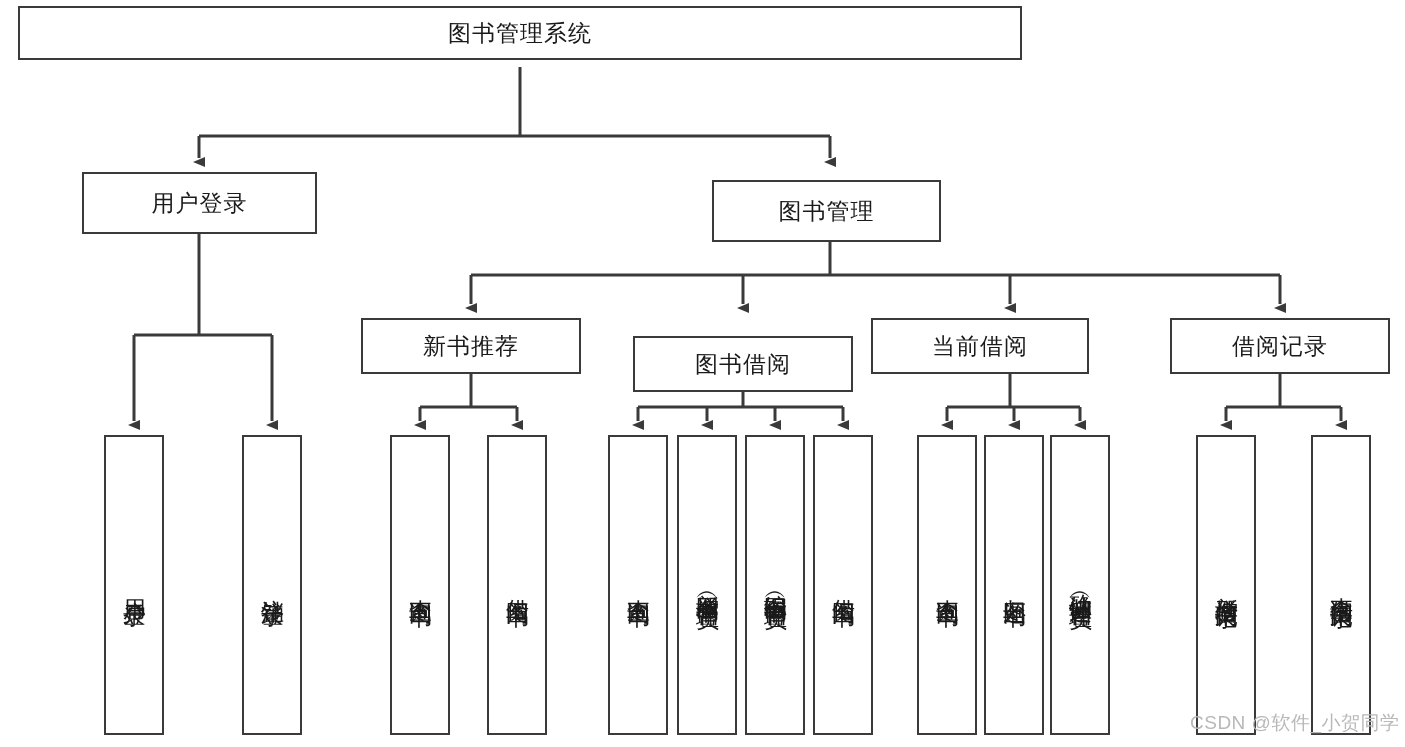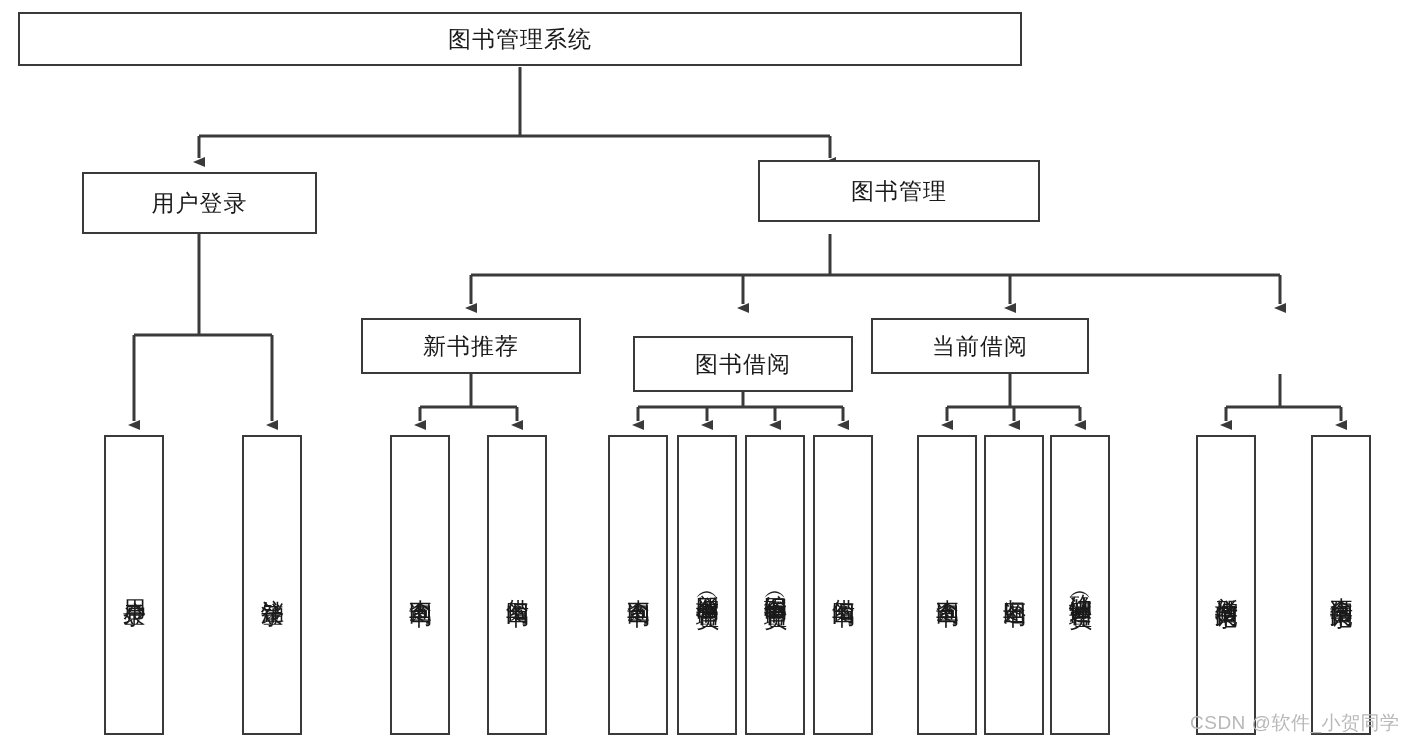--- a/index.html
+++ b/index.html
@@ -123,28 +123,29 @@
     </g>
 
     <g stroke="#3a3a3a" stroke-width="3" fill="none">
       <path d="M1280,374 L1280,407"></path>
       <path d="M1226,407 L1341,407"></path>
       <path d="M1226,407 L1226,421" marker-end="url(#arrow)"></path>
       <path d="M1341,407 L1341,421" marker-end="url(#arrow)"></path>
     </g>
   </svg>
 
-  <div class="node h" style="left: 18px; top: 12px; width: 1004px; height: 54px;">图书管理系统</div>
+  <div class="node h" style="left: 18px; top: 6px; width: 1004px; height: 54px;">图书管理系统</div>
 
   <div class="node h" style="left: 82px; top: 172px; width: 235px; height: 62px;">用户登录</div>
-  <div class="node h" style="left: 712px; top: 160px; width: 282px; height: 62px; margin-left: 46px;">图书管理</div>
+  <div class="node h" style="left: 712px; top: 180px; width: 229px; height: 62px;">图书管理</div>
 
   <div class="node h" style="left: 361px; top: 318px; width: 220px; height: 56px; text-align: center;">新书推荐</div>
   <div class="node h" style="left: 633px; top: 336px; width: 220px; height: 56px;">图书借阅</div>
   <div class="node h" style="left: 871px; top: 318px; width: 218px; height: 56px;">当前借阅</div>
+  <div class="node h" style="left: 1170px; top: 318px; width: 220px; height: 56px;">借阅记录</div>
 
   <div class="node v" style="left: 104px; top: 435px; width: 60px; height: 300px;">
       <span class="vlabel">用户登录</span>
     </div>
   <div class="node v" style="left: 242px; top: 435px; width: 60px; height: 300px;">
       <span class="vlabel">注销登录</span>
     </div>
   <div class="node v" style="left: 390px; top: 435px; width: 60px; height: 300px;">
       <span class="vlabel">查询图书</span>
     </div>

